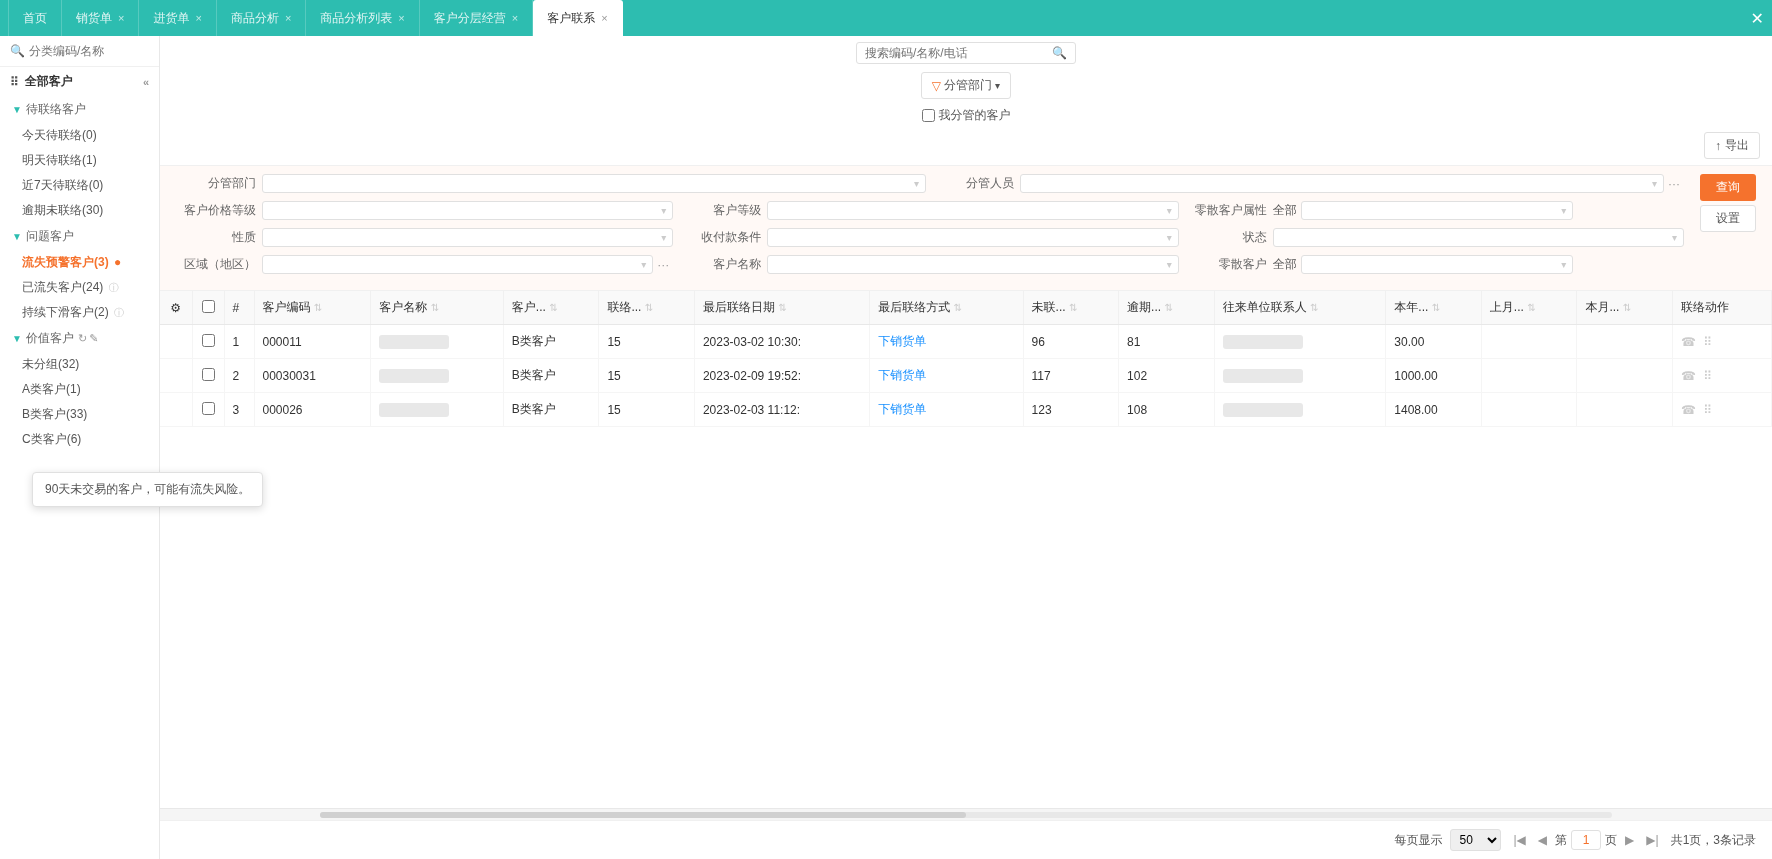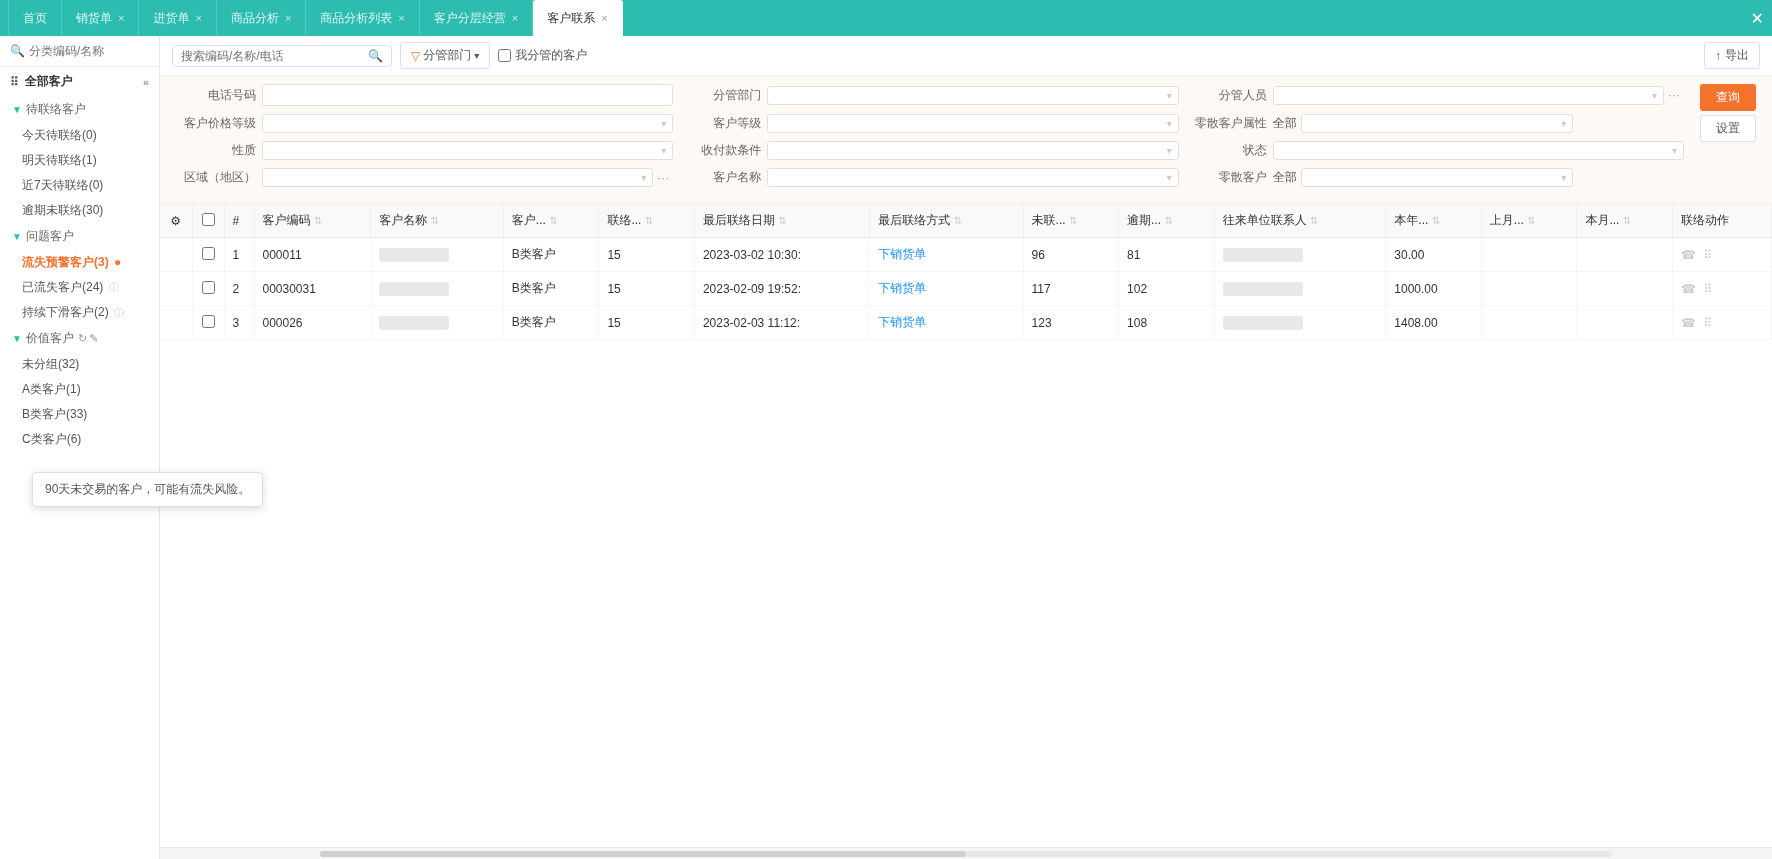--- a/index.html
+++ b/index.html
@@ -70,20 +70,21 @@
     
     .content { flex: 1; display: flex; flex-direction: column; overflow: hidden; background: white; }
 
     
     .toolbar {
       display: flex; align-items: center;
       padding: 6px 12px;
       border-bottom: 1px solid #f0f0f0;
       background: white;
       gap: 8px;
+      flex-direction: column;
     }
     .search-input-wrap {
       display: flex; align-items: center;
       border: 1px solid #e0e0e0; border-radius: 3px;
       padding: 3px 8px; width: 220px;
     }
     .search-input-wrap input { border: none; outline: none; width: 100%; font-size: 12px; }
     .search-input-wrap .icon { color: #f5722d; margin-left: 4px; }
 
     .filter-btn {
@@ -330,24 +331,20 @@
         <span>↑</span>
         <span>导出</span>
       </button>
     </div>
 
     <div class="filter-panel">
       <div style="display:flex; gap:8px; align-items:flex-start;">
         <div style="flex:1;">
 
           <div class="filter-row">
-            <div class="filter-field">
-              <span class="filter-label">电话号码</span>
-              <input class="filter-input" value="" style="">
-            </div>
             <div class="filter-field">
               <span class="filter-label">分管部门</span>
               <div class="filter-select">
                 <span></span>
                 <span class="arrow">▾</span>
               </div>
             </div>
             <div class="filter-field">
               <span class="filter-label">分管人员</span>
               <div class="filter-select">
@@ -529,18 +526,35 @@
           </tbody>
       </table>
     </div>
 
     <div class="scrollbar-area">
       <div class="scrollbar-track">
         <div class="scrollbar-thumb"></div>
       </div>
     </div>
 
+    <div class="footer">
+      <span>每页显示</span>
+      <select class="footer-select">
+        <option>50</option>
+        <option>100</option>
+      </select>
+      <div class="page-nav">
+        <span class="nav-btn">|◀</span>
+        <span class="nav-btn">◀</span>
+        <span>第</span>
+        <span class="page-num">1</span>
+        <span>页</span>
+        <span class="nav-btn">▶</span>
+        <span class="nav-btn">▶|</span>
+      </div>
+      <span>共1页，3条记录</span>
+    </div>
   </div>
 </div>
 
 <div class="tooltip-box">
   <span>90天未交易的客户，可能有流失风险。</span>
 </div>
 
 </body></html>

